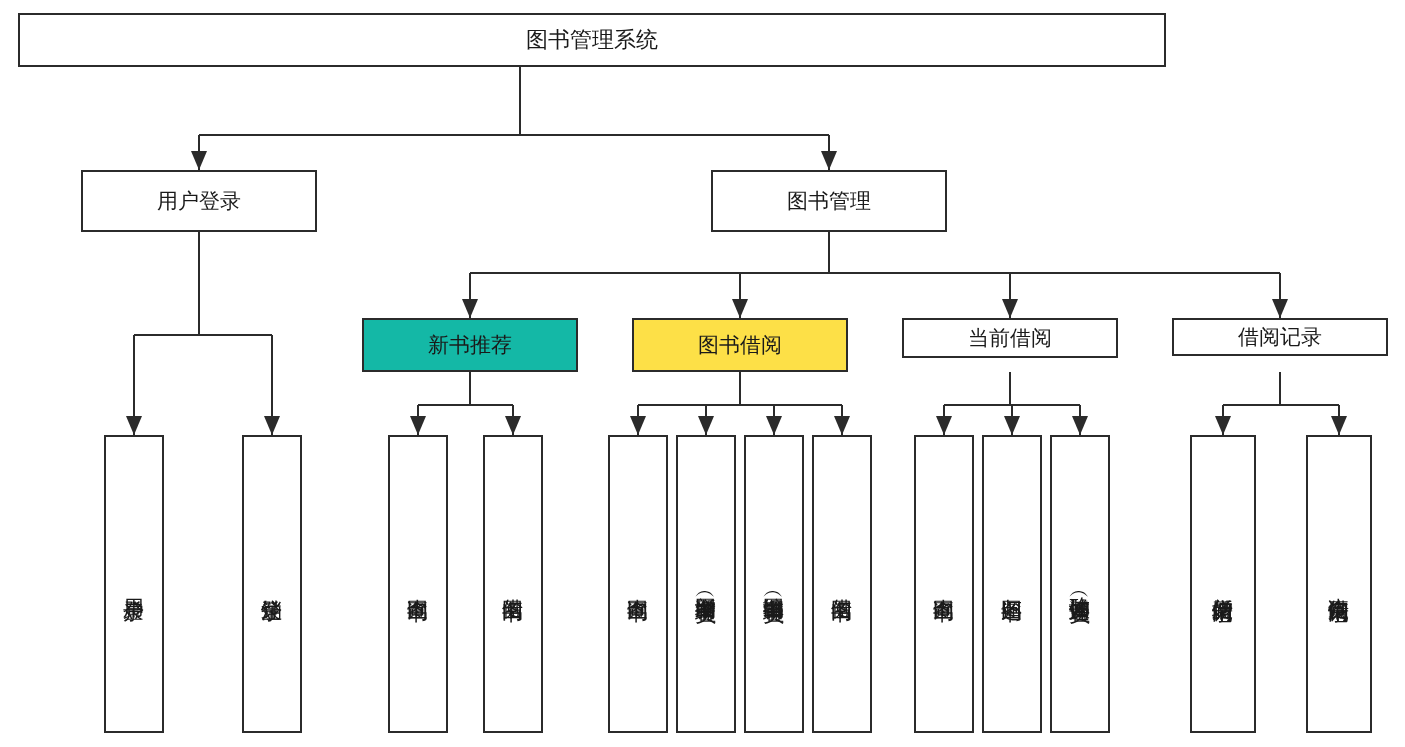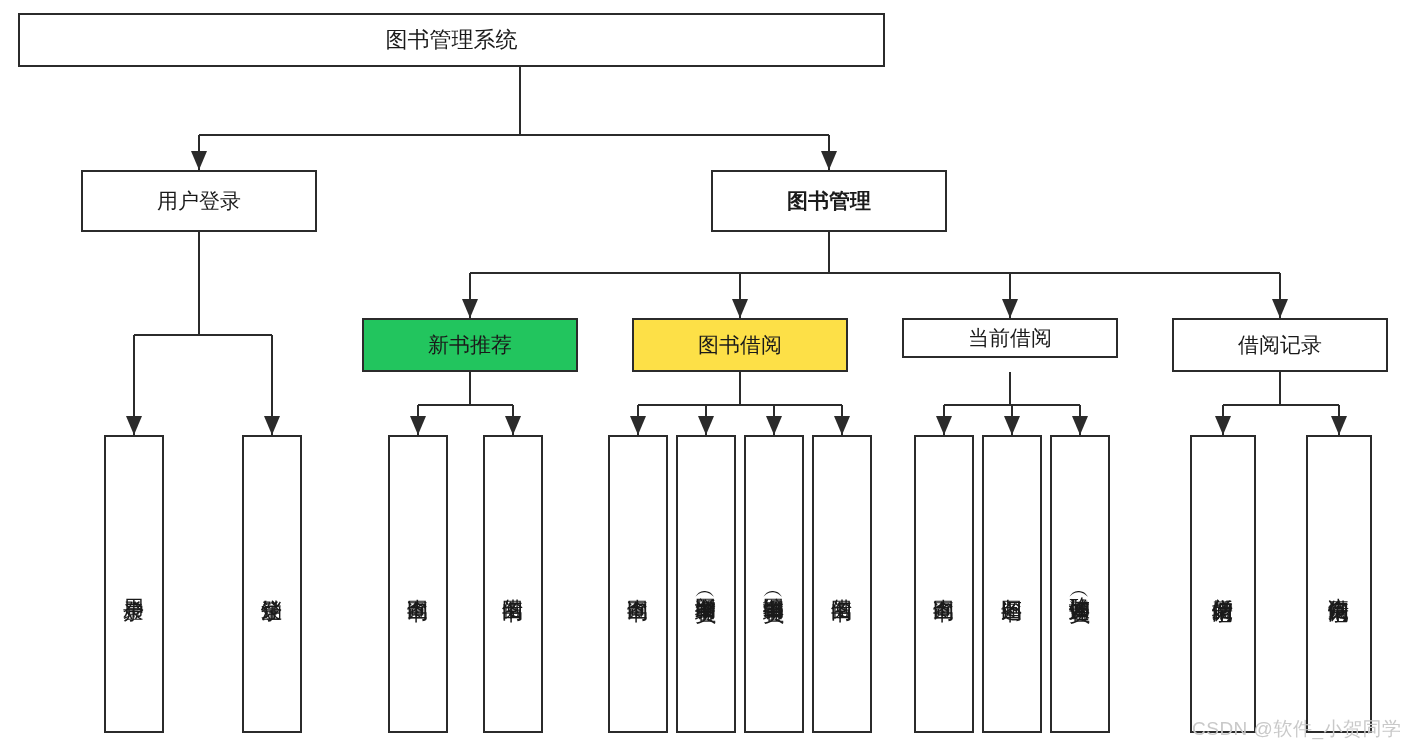--- a/index.html
+++ b/index.html
@@ -114,39 +114,39 @@
       <line x1="1080" y1="405" x2="1080" y2="435" stroke="#2b2b2b" stroke-width="2.6" shape-rendering="crispEdges"></line>
       <polygon points="1072,416 1088,416 1080,435" fill="#2b2b2b"></polygon>
       <line x1="1280" y1="372" x2="1280" y2="405" stroke="#2b2b2b" stroke-width="2.6" shape-rendering="crispEdges"></line>
       <line x1="1223" y1="405" x2="1339" y2="405" stroke="#2b2b2b" stroke-width="2.6" shape-rendering="crispEdges"></line>
       <line x1="1223" y1="405" x2="1223" y2="435" stroke="#2b2b2b" stroke-width="2.6" shape-rendering="crispEdges"></line>
       <polygon points="1215,416 1231,416 1223,435" fill="#2b2b2b"></polygon>
       <line x1="1339" y1="405" x2="1339" y2="435" stroke="#2b2b2b" stroke-width="2.6" shape-rendering="crispEdges"></line>
       <polygon points="1331,416 1347,416 1339,435" fill="#2b2b2b"></polygon>
     </svg>
   <div id="nodes-layer">
-      <div class="node horizontal root" style="left: 18px; top: 13px; width: 867px; height: 54px; border-color: rgb(43, 43, 43); background: rgb(255, 255, 255);">
+      <div class="node horizontal root" style="left: 18px; top: 13px; width: 1148px; height: 54px; border-color: rgb(43, 43, 43); background: rgb(255, 255, 255);">
         <span class="node-label" style="color: rgb(26, 26, 26);">图书管理系统</span>
       </div>
       <div class="node horizontal" style="left: 81px; top: 170px; width: 236px; height: 62px; border-color: rgb(43, 43, 43); background: rgb(255, 255, 255);">
         <span class="node-label" style="color: rgb(26, 26, 26);">用户登录</span>
       </div>
-      <div class="node horizontal" style="left: 711px; top: 170px; width: 236px; height: 62px; border-color: rgb(43, 43, 43); background: rgb(255, 255, 255); font-weight: bold;">
+      <div class="node horizontal" style="left: 711px; top: 170px; width: 236px; height: 62px; border-color: rgb(43, 43, 43); background: rgb(255, 255, 255);">
         <span class="node-label" style="color: rgb(26, 26, 26);">图书管理</span>
       </div>
-      <div class="node horizontal" style="left: 362px; top: 318px; width: 216px; height: 54px; border-color: rgb(43, 43, 43); background: #22c55e;">
+      <div class="node horizontal" style="left: 362px; top: 318px; width: 216px; height: 54px; border-color: rgb(43, 43, 43); background: #14b8a6;">
         <span class="node-label" style="color: rgb(26, 26, 26);">新书推荐</span>
       </div>
       <div class="node horizontal" style="left: 632px; top: 318px; width: 216px; height: 54px; border-color: rgb(43, 43, 43); background: #fde047;">
         <span class="node-label" style="color: rgb(26, 26, 26);">图书借阅</span>
       </div>
       <div class="node horizontal" style="left: 902px; top: 318px; width: 216px; height: 40px; border-color: rgb(43, 43, 43); background: rgb(255, 255, 255);">
         <span class="node-label" style="color: rgb(26, 26, 26);">当前借阅</span>
       </div>
-      <div class="node horizontal" style="left: 1172px; top: 318px; width: 216px; height: 54px; border-color: rgb(43, 43, 43); background: rgb(255, 255, 255);">
+      <div class="node horizontal" style="left: 1172px; top: 318px; width: 216px; height: 38px; border-color: rgb(43, 43, 43); background: rgb(255, 255, 255);">
         <span class="node-label" style="color: rgb(26, 26, 26);">借阅记录</span>
       </div>
       <div class="node vertical" style="left: 104px; top: 435px; width: 60px; height: 298px; border-color: rgb(43, 43, 43); background: rgb(255, 255, 255);">
         <span class="node-label" style="color: rgb(26, 26, 26);">用户登录</span>
       </div>
       <div class="node vertical" style="left: 242px; top: 435px; width: 60px; height: 298px; border-color: rgb(43, 43, 43); background: rgb(255, 255, 255);">
         <span class="node-label" style="color: rgb(26, 26, 26);">注销登录</span>
       </div>
       <div class="node vertical" style="left: 388px; top: 435px; width: 60px; height: 298px; border-color: rgb(43, 43, 43); background: rgb(255, 255, 255);">
         <span class="node-label" style="color: rgb(26, 26, 26);">查询图书</span>
@@ -175,14 +175,13 @@
       <div class="node vertical" style="left: 1050px; top: 435px; width: 60px; height: 298px; border-color: rgb(43, 43, 43); background: rgb(255, 255, 255);">
         <span class="node-label" style="color: rgb(26, 26, 26);">确认归还（管理员）</span>
       </div>
       <div class="node vertical" style="left: 1190px; top: 435px; width: 66px; height: 298px; border-color: rgb(43, 43, 43); background: rgb(255, 255, 255);">
         <span class="node-label" style="color: rgb(26, 26, 26);">新增借阅记录</span>
       </div>
       <div class="node vertical" style="left: 1306px; top: 435px; width: 66px; height: 298px; border-color: rgb(43, 43, 43); background: rgb(255, 255, 255);">
         <span class="node-label" style="color: rgb(26, 26, 26);">查询借阅记录</span>
       </div>
     </div>
-  <div class="watermark" style="left: 1192px; top: 716px; color: rgb(201, 201, 201);">CSDN @软件_小贺同学</div>
 </div>
 
 </body></html>

